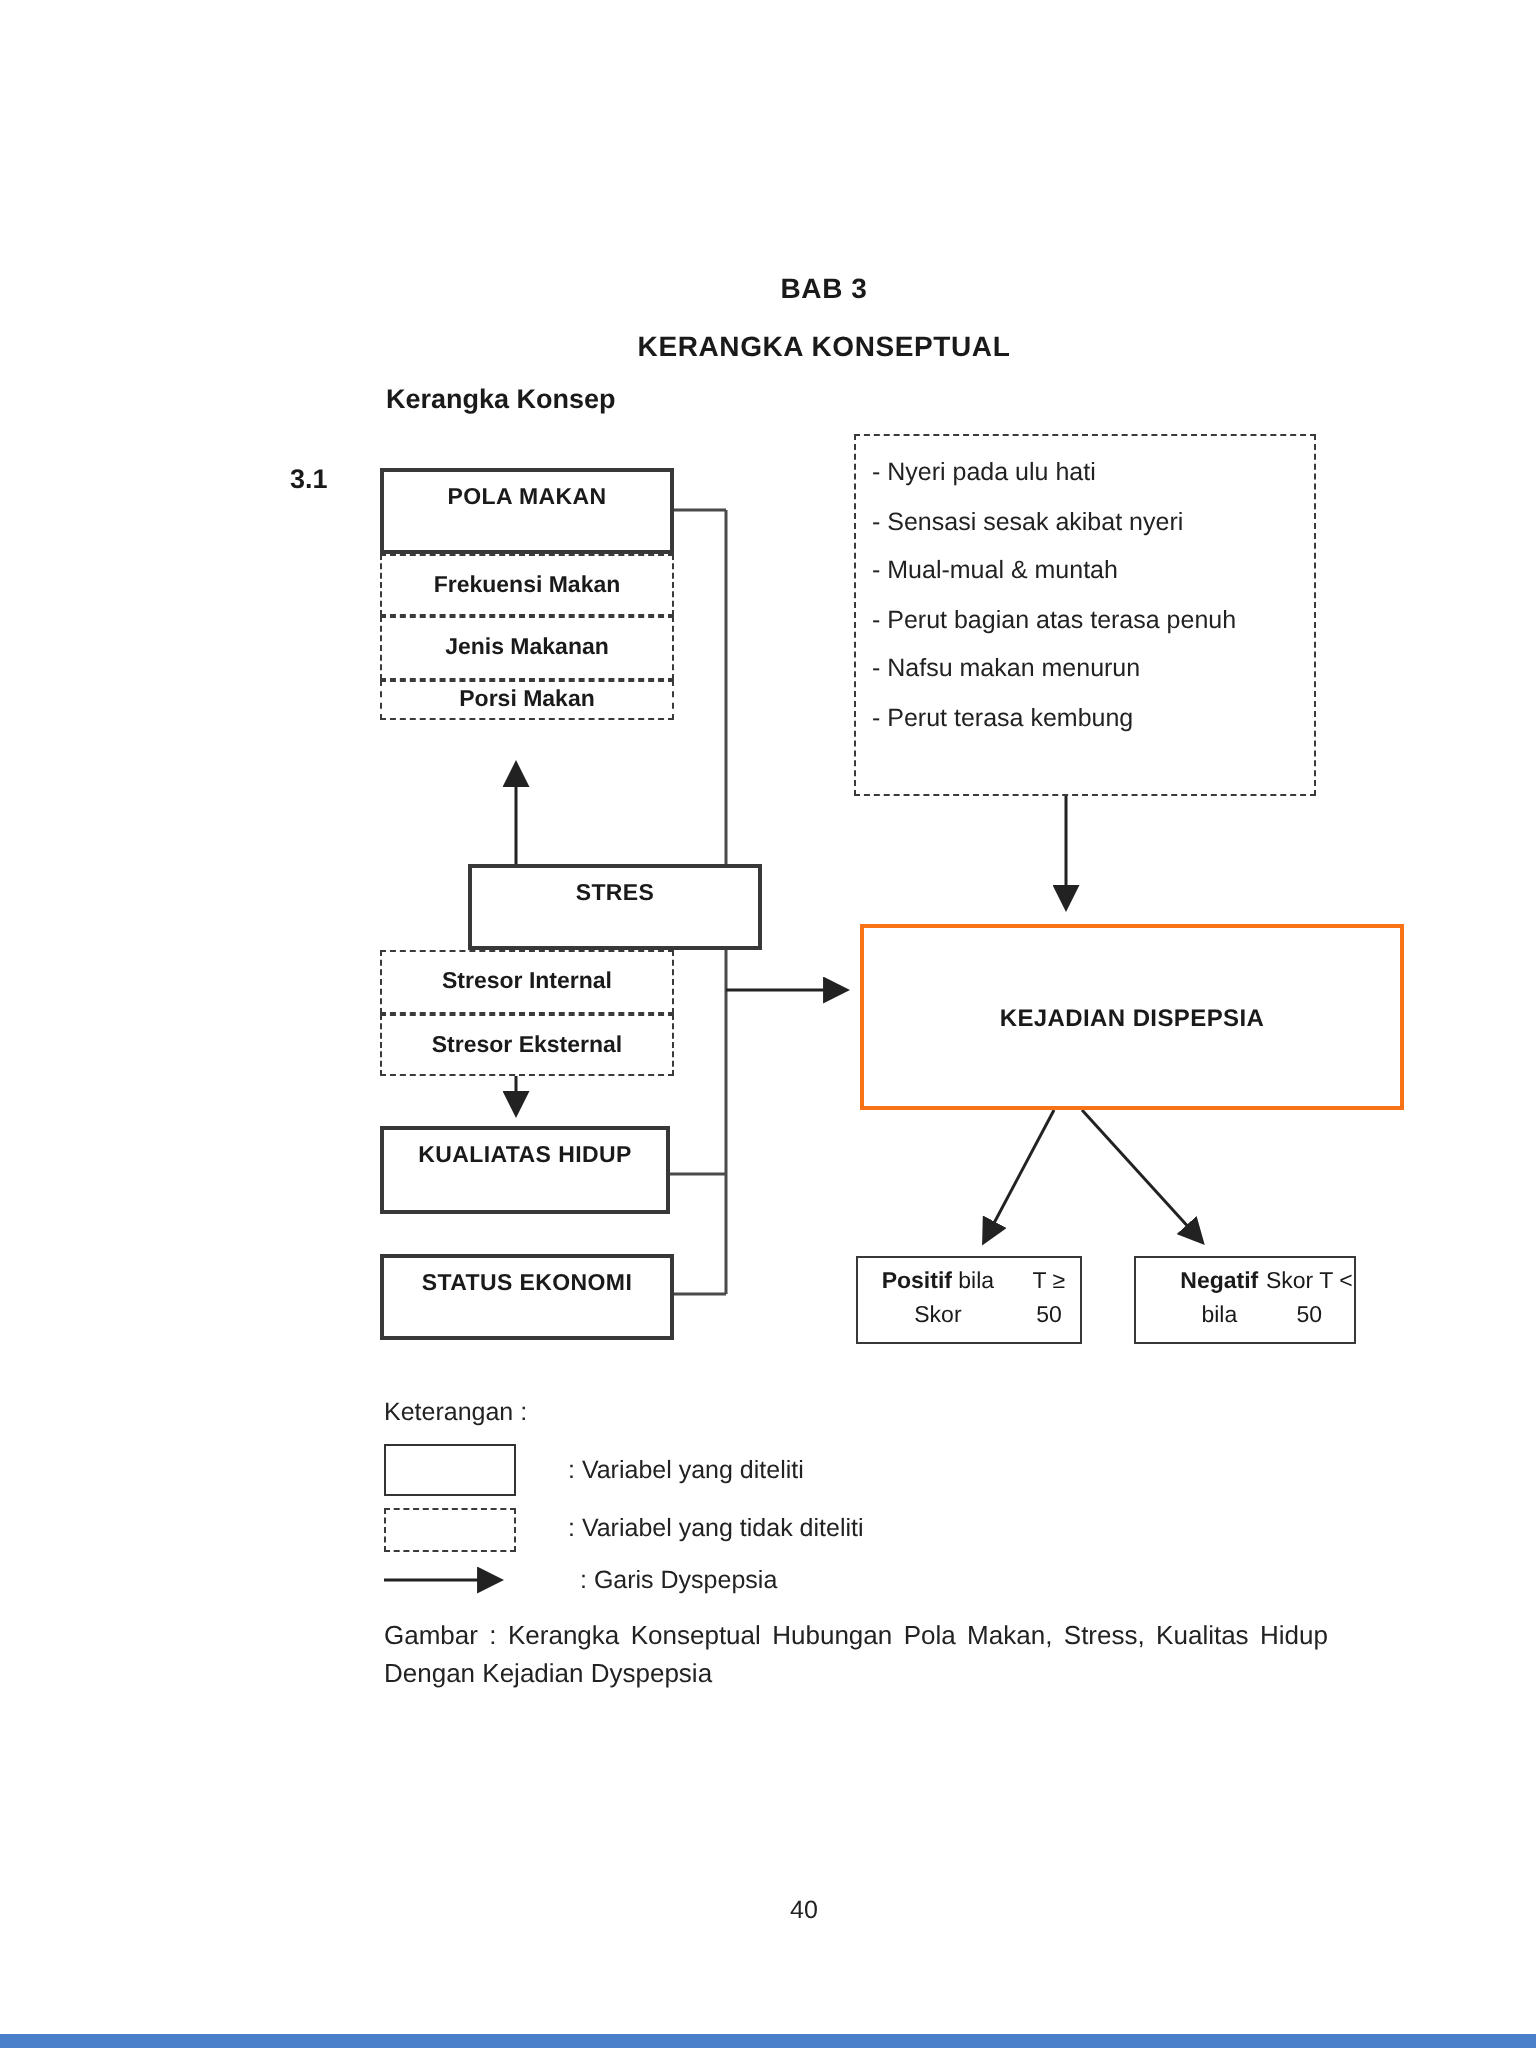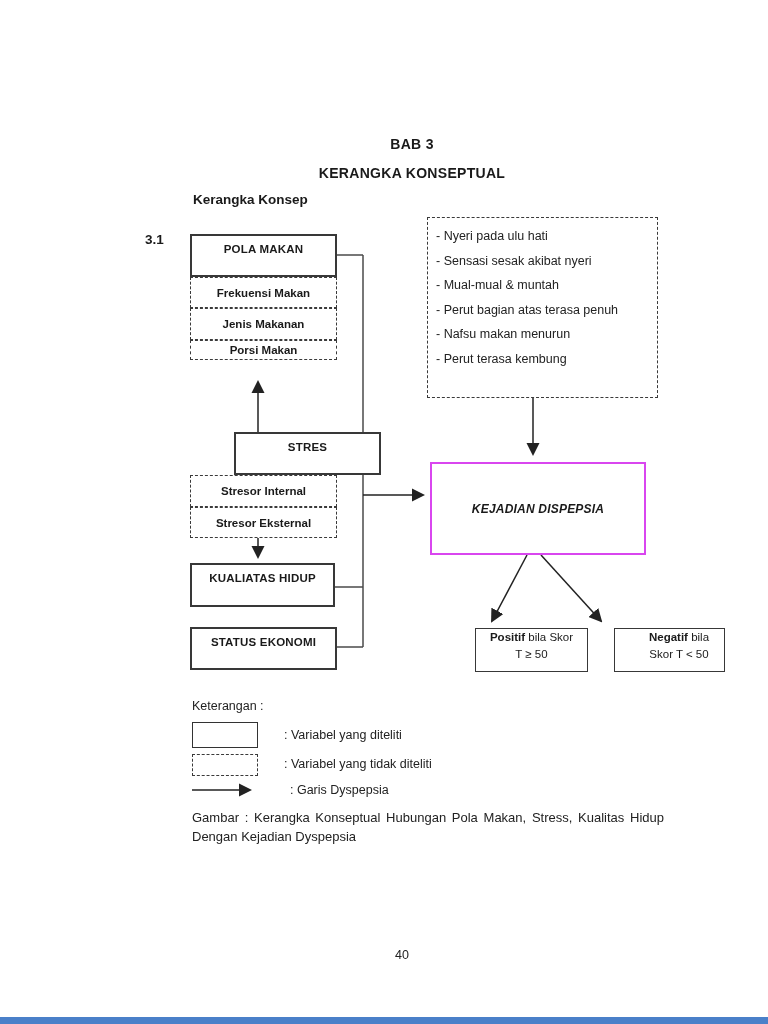--- a/index.html
+++ b/index.html
@@ -48,30 +48,30 @@
     left: 427px; top: 217px; width: 231px; height: 181px;
     border: 1.6px dashed #3a3a3a;
     background: #ffffff;
     padding: 6px 8px 0 8px;
     font-size: 12.5px;
     line-height: 24.6px;
     color: #222;
   }
   .kejadian-box {
     position: absolute;
-    left: 430px; top: 462px; width: 216px; height: 93px;
-    border: 2px solid #d946ef;
+    left: 430px; top: 462px; width: 272px; height: 93px;
+    border: 2px solid #f97316;
     display: flex; justify-content: center; align-items: center;
-    font-weight: bold; font-size: 12px; letter-spacing: 0.2px; font-style: italic;
+    font-weight: bold; font-size: 12px; letter-spacing: 0.2px;
   }
   .result-box {
     position: absolute;
     border: 1.8px solid #383838;
-    display: flex; flex-direction: column; justify-content: flex-start; align-items: center;
-    font-size: 11.5px; line-height: 17px; text-align: center; margin-left: 47px;
+    display: flex; flex-direction: row; justify-content: space-between; align-items: center;
+    font-size: 11.5px; line-height: 17px; text-align: center;
   }
   .legend-title { font-size: 12.5px; color: #222; }
   .legend-label { font-size: 12.5px; color: #222; white-space: nowrap; }
   .legend-swatch-solid {
     position: absolute; left: 192px; top: 722px; width: 66px; height: 26px;
     border: 1.6px solid #333; background: #fff;
   }
   .legend-swatch-dashed {
     position: absolute; left: 192px; top: 754px; width: 66px; height: 22px;
     border: 1.6px dashed #3a3a3a; background: #fff;

